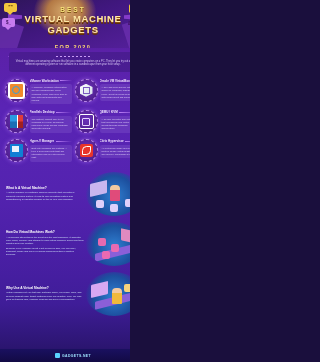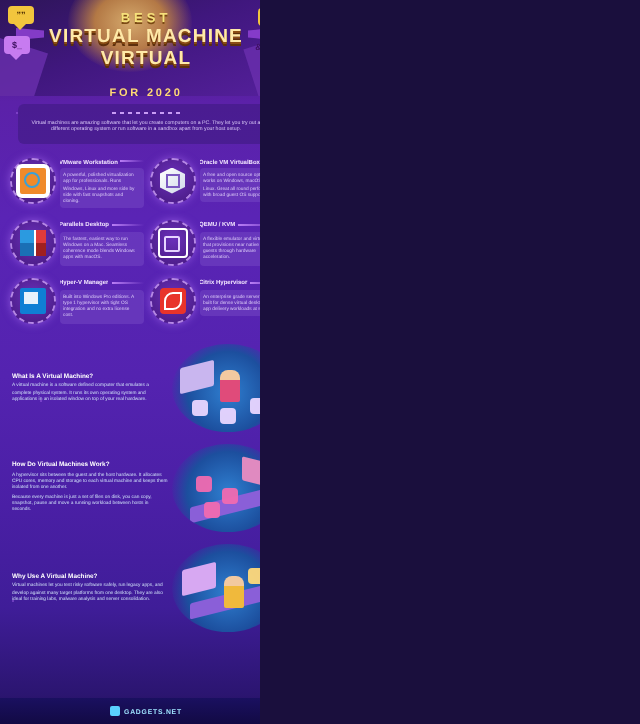--- a/index.html
+++ b/index.html
@@ -121,21 +121,21 @@
     <div class="ribbon r"></div>
 
     <div class="bubble" style="left:4px;top:3px;">””</div>
     <div class="bubble violet" style="left:2px;top:18px;">$_</div>
     <div class="bubble" style="right:4px;top:4px;">{ }</div>
     <div class="bubble violet" style="right:3px;top:19px;">&amp;lt;/&amp;gt;</div>
 
     <div class="title-wrap">
       <div class="t-best">BEST</div>
       <div class="t-main">VIRTUAL MACHINE</div>
-      <div class="t-main">VIRTUAL</div>
+      <div class="t-main">GADGETS</div>
       <div class="t-year">FOR 2020</div>
     </div>
   </div>
 
   <div class="intro">
     <div class="intro-rule"></div>
     <p>Virtual machines are amazing software that let you create computers on a PC. They let you try out a different operating system or run software in a sandbox apart from your host setup.</p>
   </div>
 
   <div class="grid">

